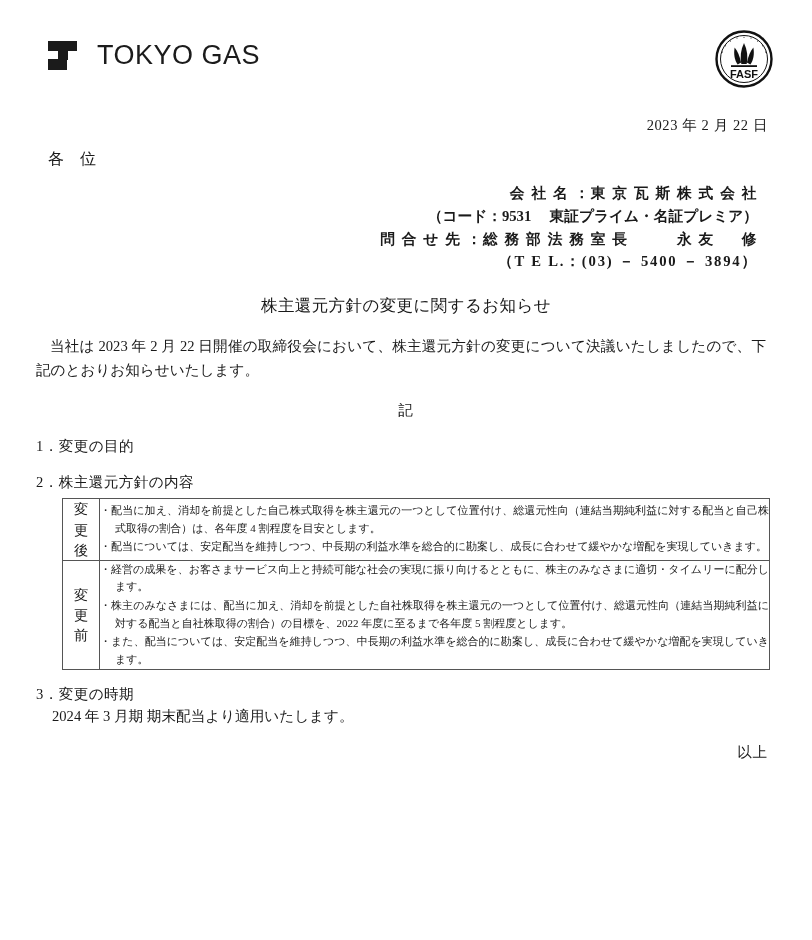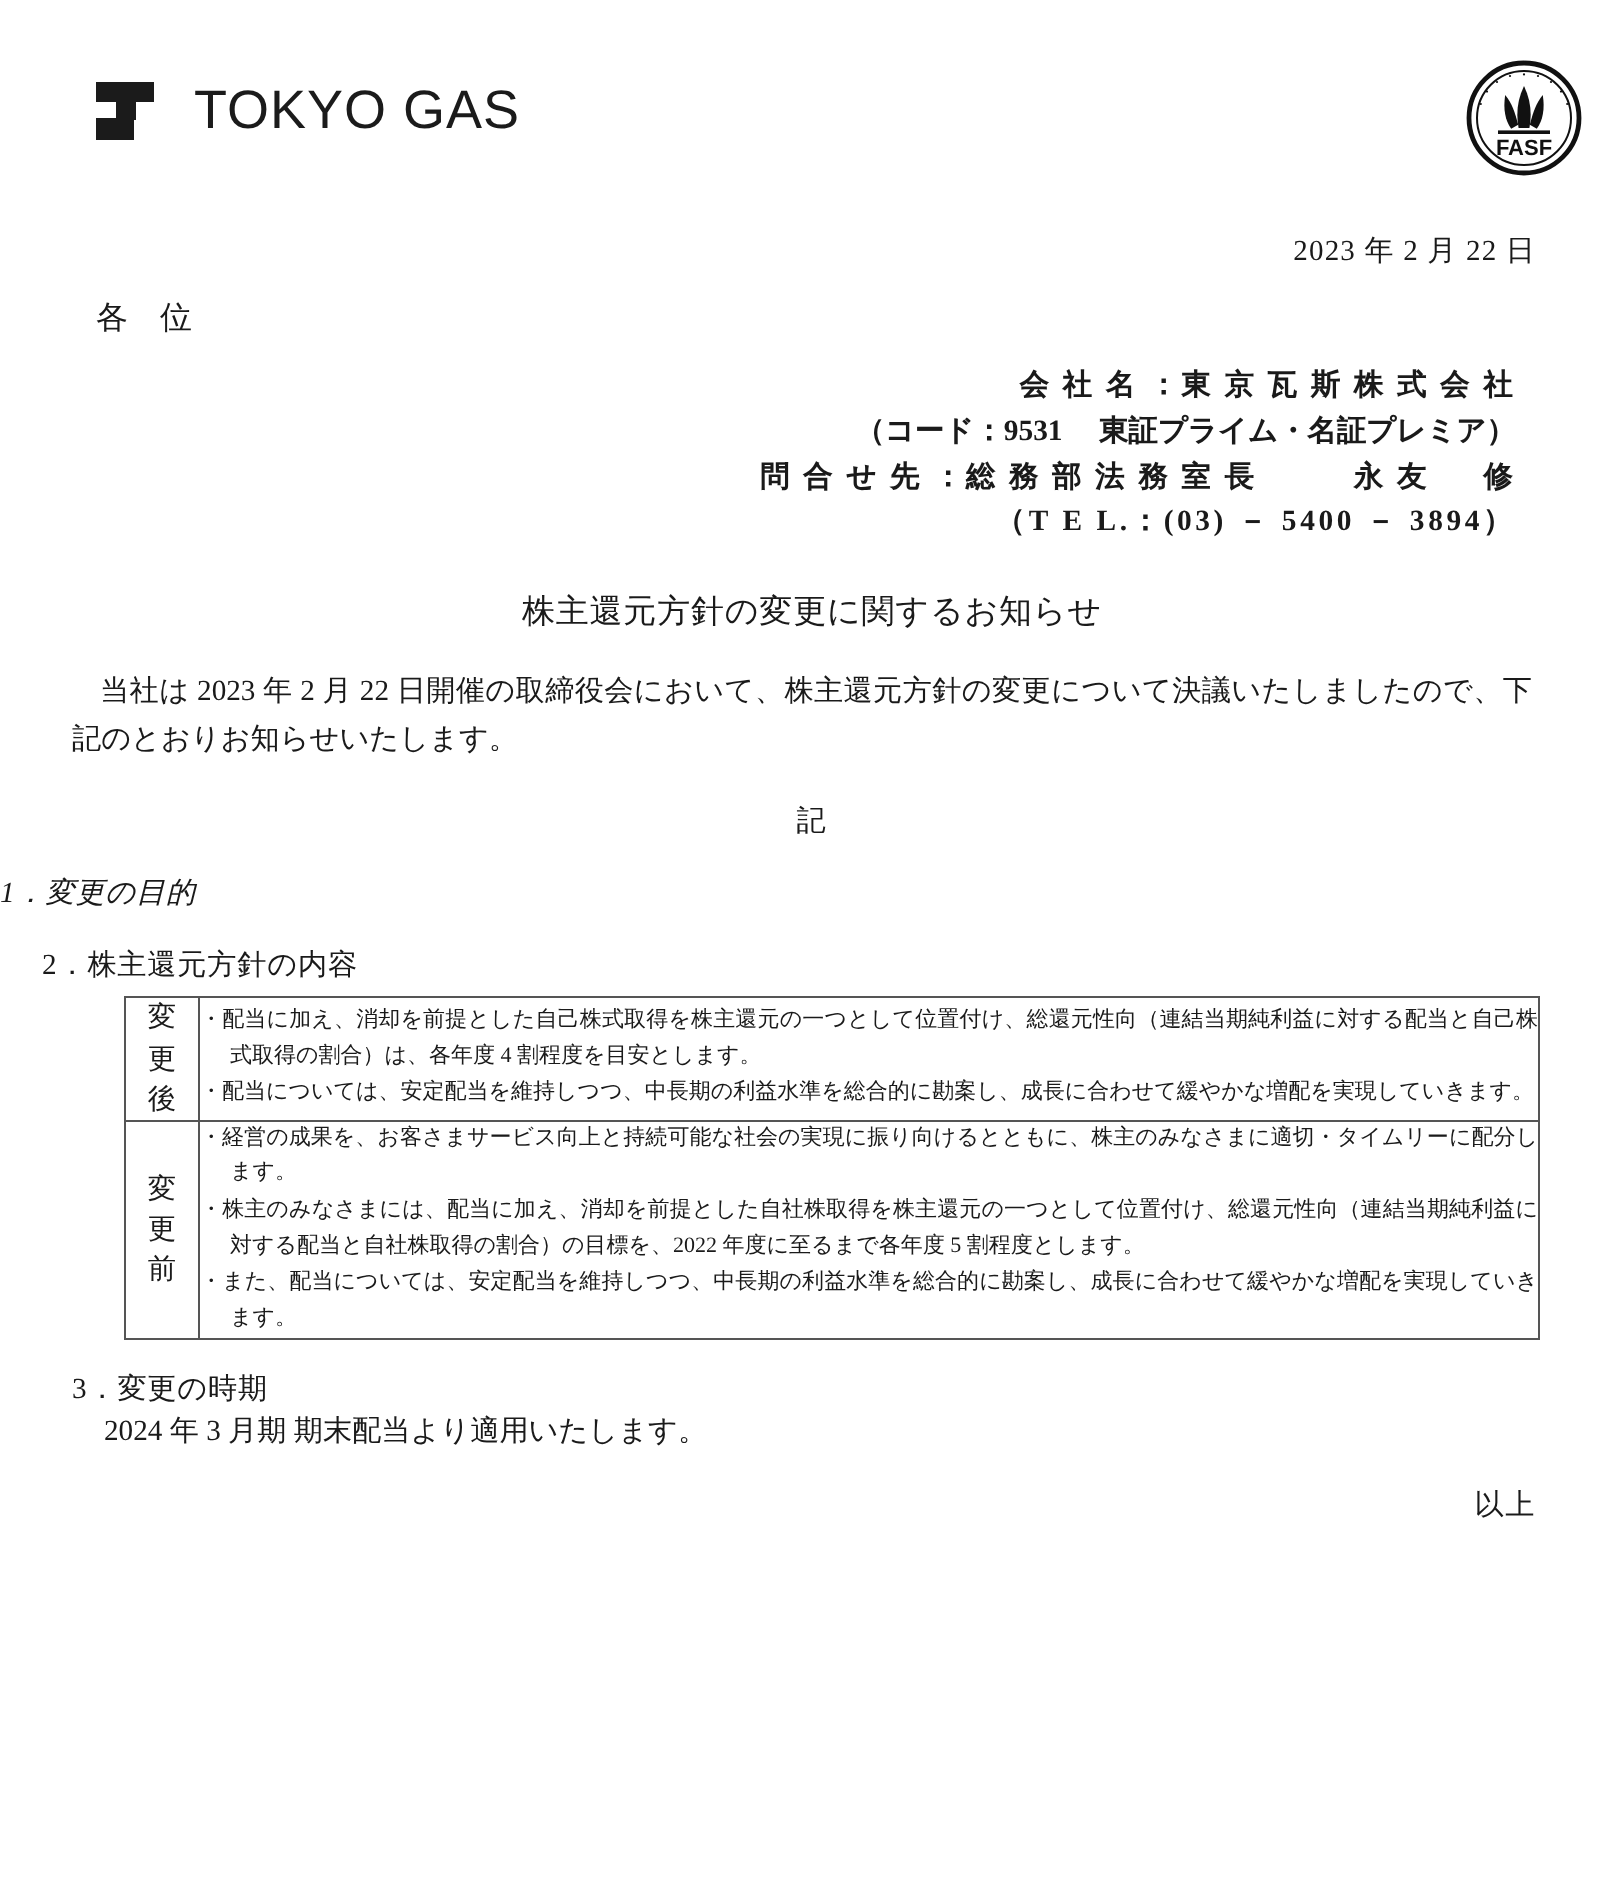--- a/index.html
+++ b/index.html
@@ -67,21 +67,21 @@
   .logo-text {
     font-family: "Liberation Sans", "DejaVu Sans", sans-serif;
     font-size: 27px;
     letter-spacing: 0.5px;
     font-weight: 400;
     color: #1b1b1b;
   }
 
   .fasf-seal {
     position: absolute;
-    right: 21px;
+    right: 39px;
     top: 30px;
     width: 58px;
     height: 58px;
   }
 
   
   .date-line {
     text-align: right;
     padding-right: 44px;
     font-size: 14.5px;
@@ -128,42 +128,42 @@
 
   .ki {
     text-align: center;
     font-size: 14.6px;
     margin-top: 19px;
     letter-spacing: 1px;
   }
 
   .section {
     margin-top: 17px;
+    padding-left: 36px;
     padding-right: 42px;
-    font-style: italic;
   }
   .section-head {
     font-size: 14.6px;
     letter-spacing: 0.4px;
   }
   .section-body {
     font-size: 14.6px;
     line-height: 1.62;
     text-align: justify;
     padding-left: 16px;
     margin-top: 1px;
   }
   .section-body.hanging {
     padding-left: 0px;
     text-indent: 16px;
   }
 
   .section-2-head {
     margin-top: 17px;
-    padding-left: 21px;
+    padding-left: 36px;
     font-size: 14.6px;
     letter-spacing: 0.4px;
   }
 
   
   .policy-table {
     margin: 6px 0 0 62px;
     width: 708px;
     border-collapse: collapse;
     table-layout: fixed;

